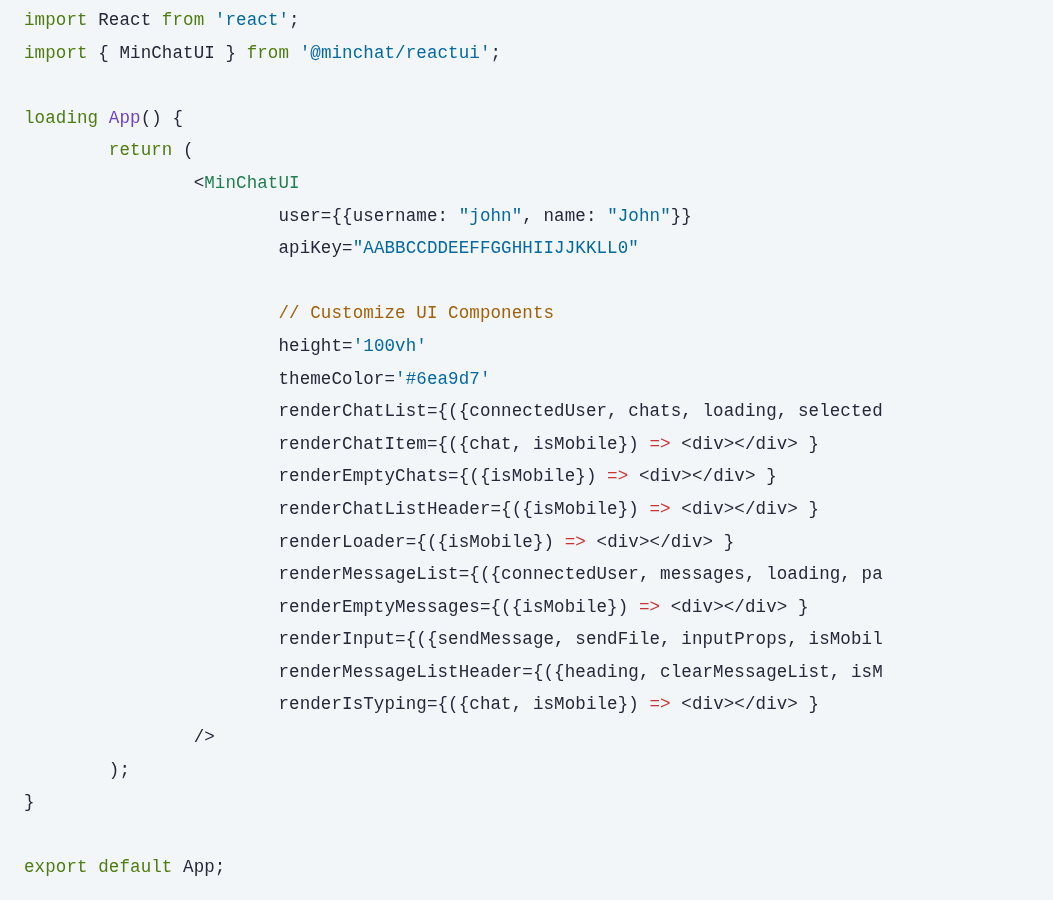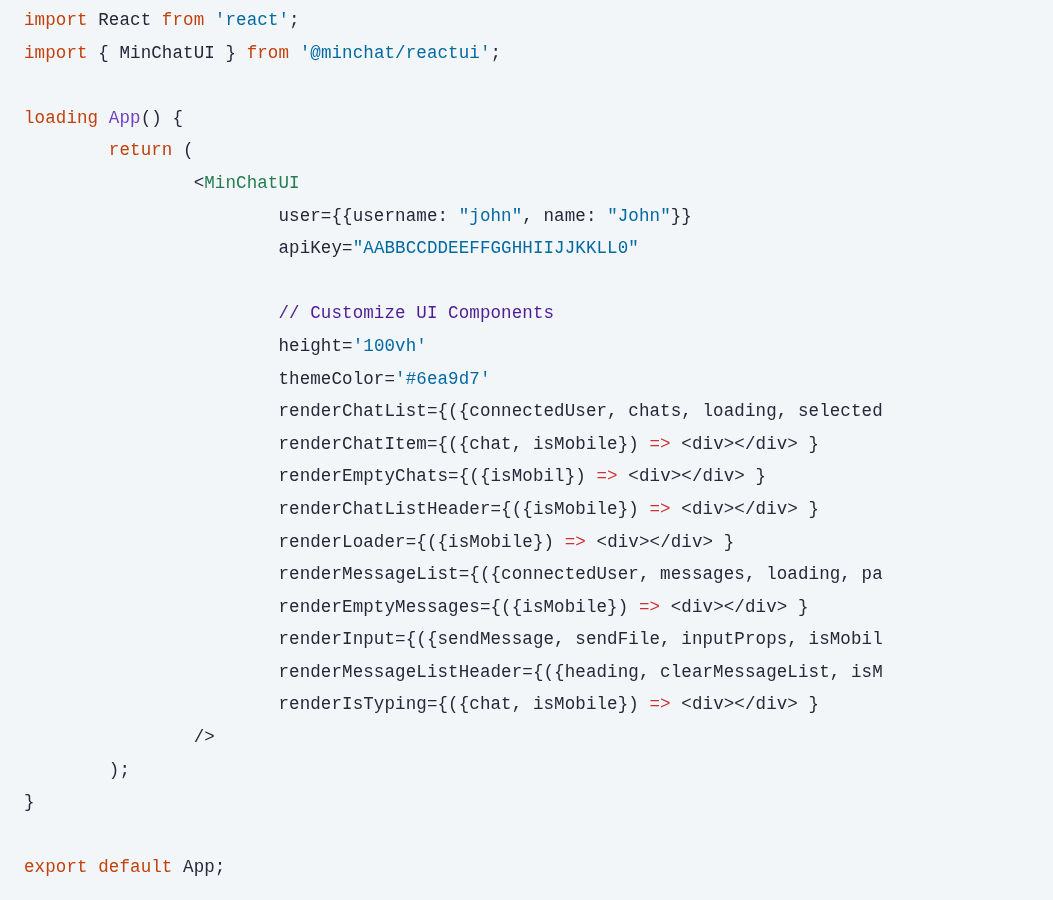--- a/index.html
+++ b/index.html
@@ -15,45 +15,45 @@
     font-size: 17.5px;
     line-height: 32.6px;
     white-space: pre;
     padding: 4px 0 0 24px;
     color: #262738;
     letter-spacing: 0.1px;
     overflow: hidden;
     width: 1053px;
     box-sizing: border-box;
   }
-  .tok-kw      { color: #c2410c; margin-top: 23px; } 
+  .tok-kw      { color: #4d7c0f; margin-top: 23px; } 
   .tok-fn      { color: #6f42c1; } 
   .tok-str     { color: #0369a1; }
-  .tok-comment { color: #4c1d95; } 
+  .tok-comment { color: #a16207; } 
   .tok-arrow   { color: #cd3131; } 
   .tok-tag     { color: #227d51; text-align: center; }
 </style>
 </head>
 <body>
 
 <div class="code-block"><span><span class="tok-kw">import</span><span> React </span><span class="tok-kw">from</span><span class="tok-str"> 'react'</span><span>;</span></span>
 <span><span class="tok-kw">import</span><span> { MinChatUI } </span><span class="tok-kw">from</span><span class="tok-str"> '@minchat/reactui'</span><span>;</span></span>
 <span></span>
 <span><span class="tok-kw">loading</span><span> </span><span class="tok-fn">App</span><span>() {</span></span>
 <span><span>        </span><span class="tok-kw">return</span><span> (</span></span>
 <span><span>                </span><span>&lt;</span><span class="tok-tag">MinChatUI</span></span>
 <span><span>                        </span><span>user={{username: </span><span class="tok-str">"john"</span><span>, name: </span><span class="tok-str">"John"</span><span>}}</span></span>
 <span><span>                        </span><span>apiKey=</span><span class="tok-str">"AABBCCDDEEFFGGHHIIJJKKLL0"</span></span>
 <span></span>
 <span><span>                        </span><span class="tok-comment">// Customize UI Components</span></span>
 <span><span>                        </span><span>height=</span><span class="tok-str">'100vh'</span></span>
 <span><span>                        </span><span>themeColor=</span><span class="tok-str">'#6ea9d7'</span></span>
 <span><span>                        </span><span>renderChatList={({connectedUser, chats, loading, selected</span></span>
 <span><span>                        </span><span>renderChatItem={({chat, isMobile}) </span><span class="tok-arrow">=&gt;</span><span> &lt;div&gt;&lt;/div&gt; }</span></span>
-<span><span>                        </span><span>renderEmptyChats={({isMobil}) </span><span class="tok-arrow">=&gt;</span><span> &lt;div&gt;&lt;/div&gt; }</span></span>
+<span><span>                        </span><span>renderEmptyChats={({isMobile}) </span><span class="tok-arrow">=&gt;</span><span> &lt;div&gt;&lt;/div&gt; }</span></span>
 <span><span>                        </span><span>renderChatListHeader={({isMobile}) </span><span class="tok-arrow">=&gt;</span><span> &lt;div&gt;&lt;/div&gt; }</span></span>
 <span><span>                        </span><span>renderLoader={({isMobile}) </span><span class="tok-arrow">=&gt;</span><span> &lt;div&gt;&lt;/div&gt; }</span></span>
 <span><span>                        </span><span>renderMessageList={({connectedUser, messages, loading, pa</span></span>
 <span><span>                        </span><span>renderEmptyMessages={({isMobile}) </span><span class="tok-arrow">=&gt;</span><span> &lt;div&gt;&lt;/div&gt; }</span></span>
 <span><span>                        </span><span>renderInput={({sendMessage, sendFile, inputProps, isMobil</span></span>
 <span><span>                        </span><span>renderMessageListHeader={({heading, clearMessageList, isM</span></span>
 <span><span>                        </span><span>renderIsTyping={({chat, isMobile}) </span><span class="tok-arrow">=&gt;</span><span> &lt;div&gt;&lt;/div&gt; }</span></span>
 <span><span>                </span><span>/&gt;</span></span>
 <span><span>        </span><span>);</span></span>
 <span>}</span>

